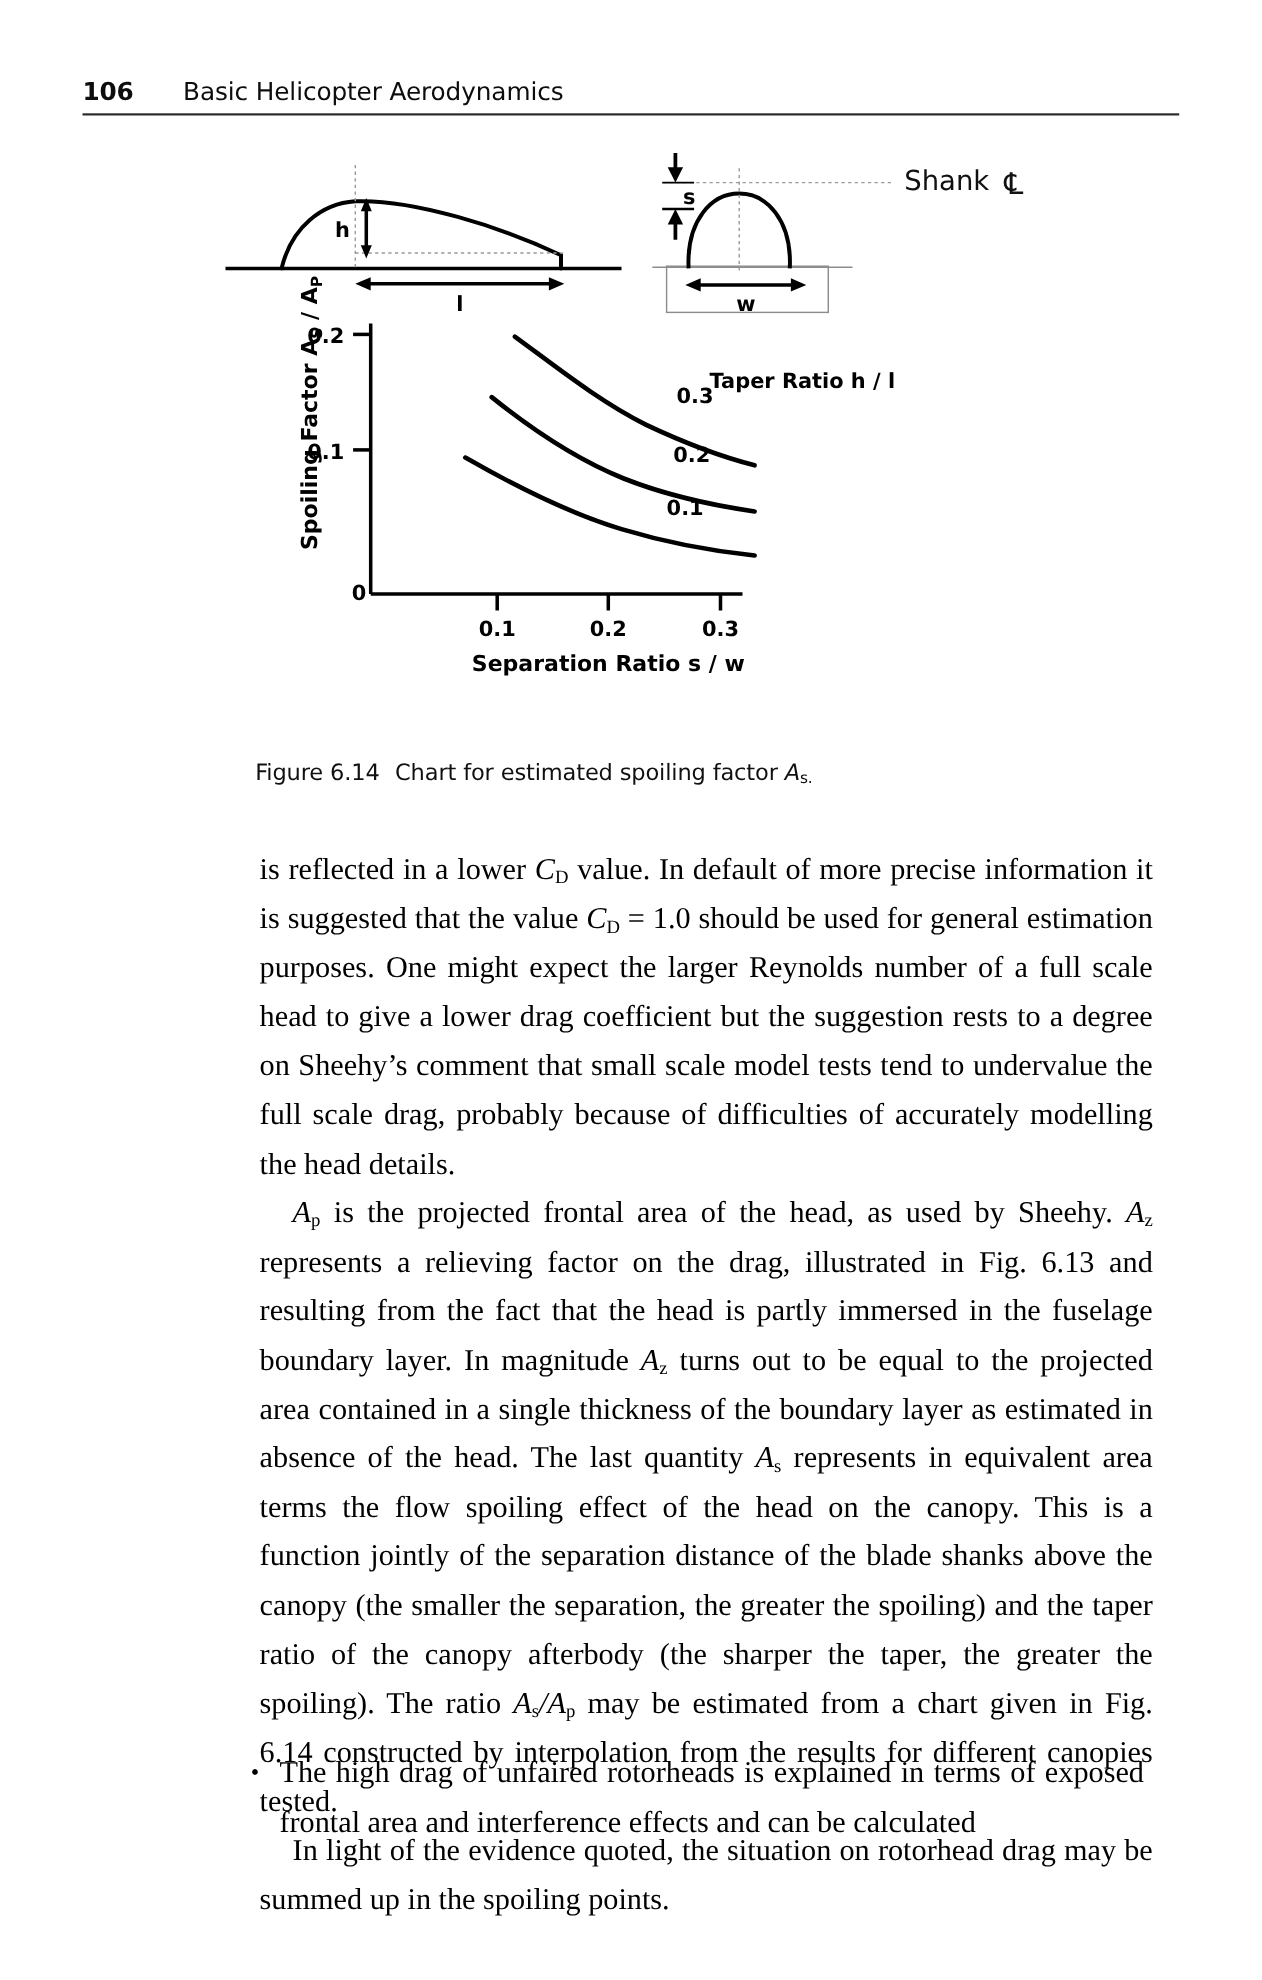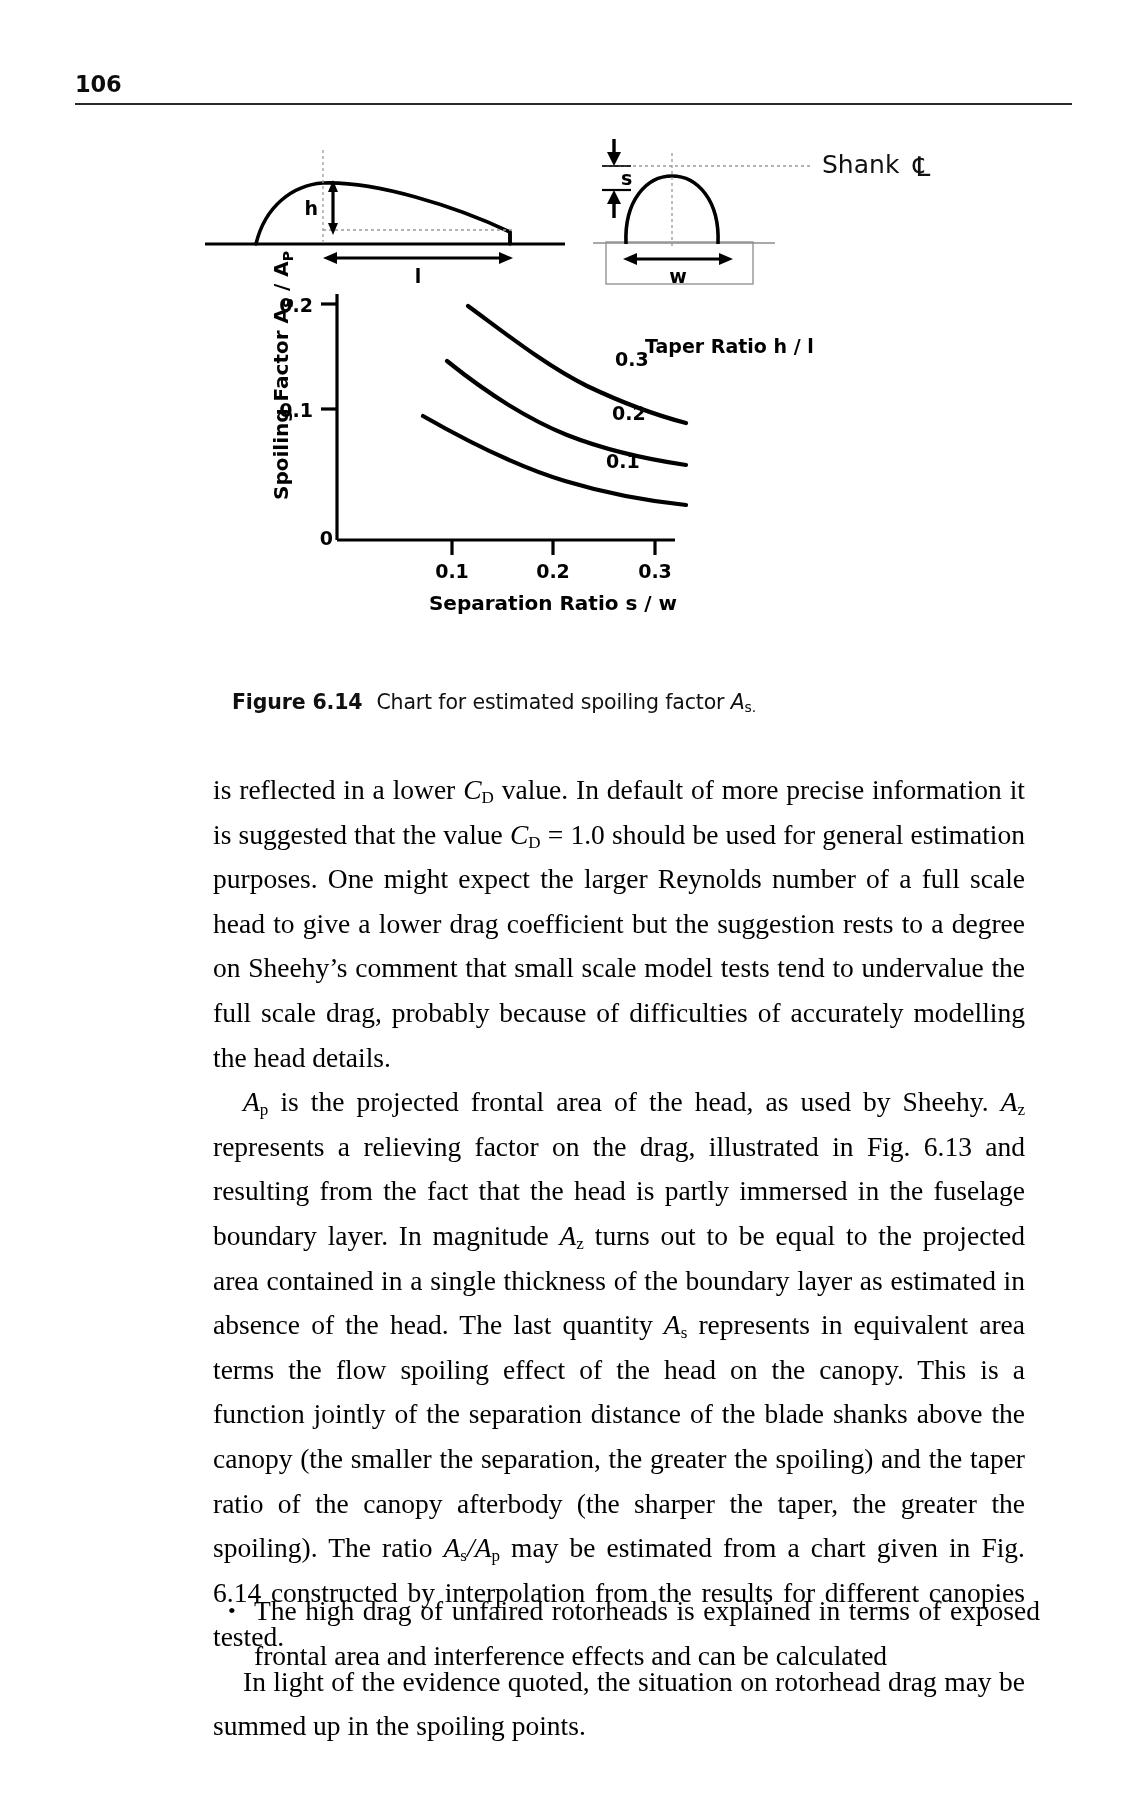--- a/index.html
+++ b/index.html
@@ -60,29 +60,29 @@
   .fig-caption {
     position: absolute;
     left: 232px;
     top: 690px;
     width: 700px;
     font-family: "DejaVu Sans", sans-serif;
     font-size: 20.5px;
     color: #101010;
     letter-spacing: -0.15px;
   }
-  .fig-caption .fignum { font-weight: bold; }
+  .fig-caption .fignum { font-weight: normal; }
   .fig-caption .capgap { display:inline-block; width: 14px; }
   .fig-caption i { font-style: italic; }
   .fig-caption sub { font-size: 0.68em; }
 
   
   .body-text {
     position: absolute;
-    left: 213px;
+    left: 236px;
     top: 768px;
     width: 812px;
     font-family: "Liberation Serif", serif;
     font-size: 27.5px;
     line-height: 44.6px;
     color: #000000;
     text-align: justify;
     text-justify: inter-word;
   }
   .body-text p {
@@ -117,20 +117,21 @@
   }
   .bullet-body { flex: 1 1 auto; text-align: justify; }
 </style>
 </head>
 <body>
 
 <div class="page">
 
   <div class="running-head">
     <span class="folio">106</span>
+    <span class="head-title">Basic Helicopter Aerodynamics</span>
   </div>
   <div class="head-rule"></div>
 
   <div class="figure-block">
     <svg class="figure-svg" width="997" height="520" viewBox="0 0 997 520">
 
       <g>
 
         <line x1="130" y1="116" x2="490" y2="116" stroke="#000" stroke-width="3.2"></line>
 

